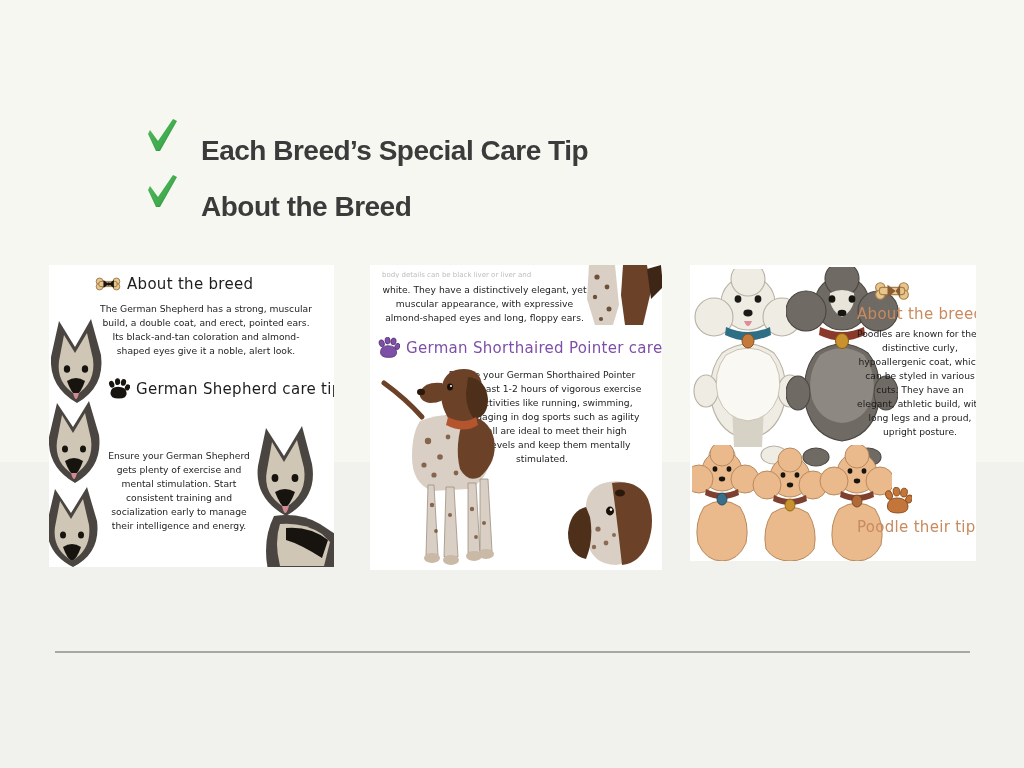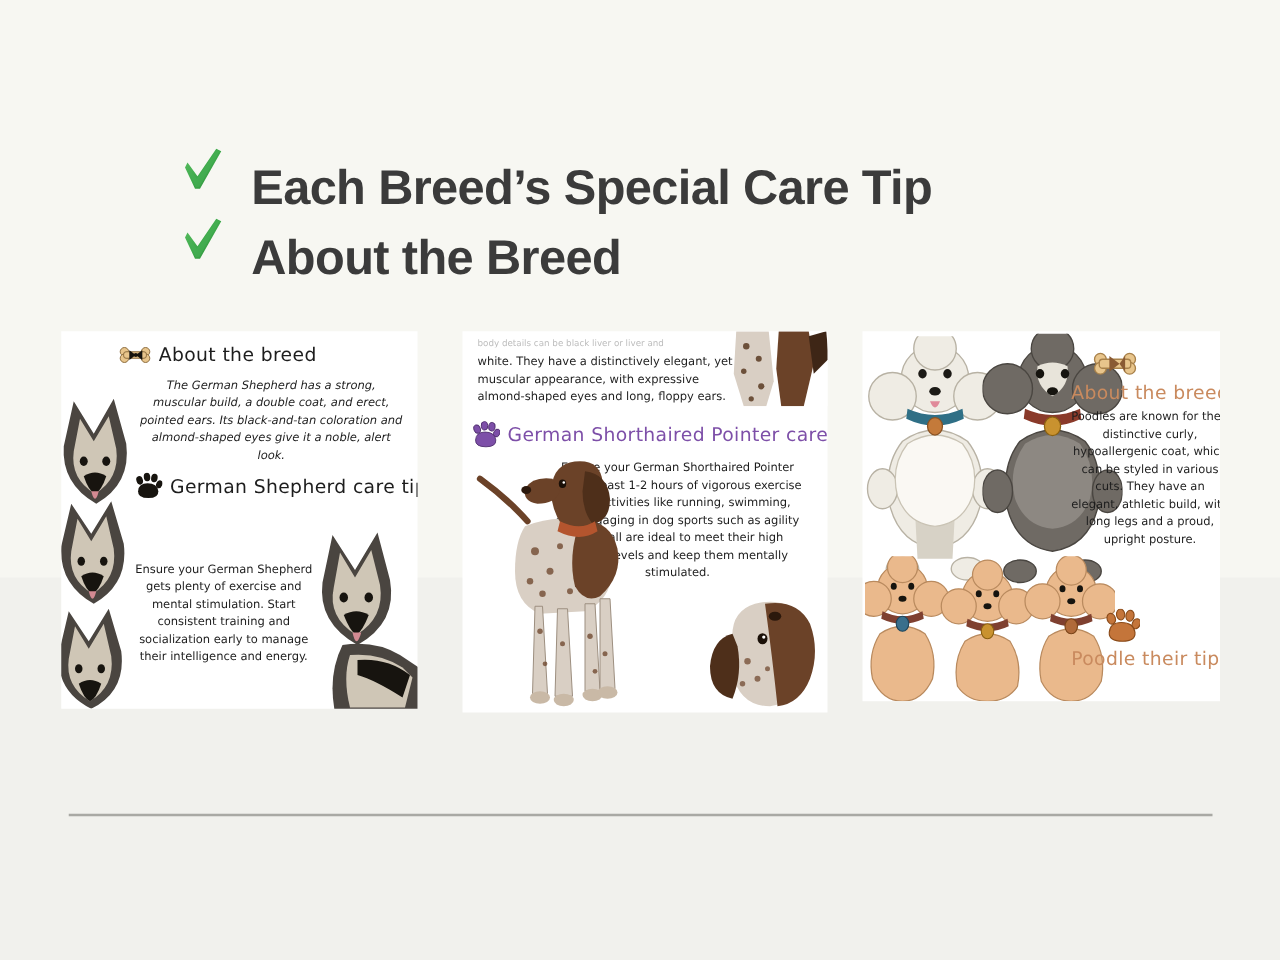--- a/index.html
+++ b/index.html
@@ -45,21 +45,21 @@
     height: 56px;
   }
   .check-icon {
     width: 34px;
     height: 40px;
     flex: 0 0 34px;
     display: block;
   }
   .heading-text {
     font-family: "Liberation Sans", sans-serif;
-    font-size: 39px;
+    font-size: 28px;
     font-weight: bold;
     color: #3b3b3b;
     letter-spacing: -0.5px;
     line-height: 1;
     white-space: nowrap;
     margin-top: 29px;
   }
 
   
   .cards {
@@ -222,21 +222,21 @@
           </g>
           <g fill="#17140f">
             <path d="M13 7 L21 13 L13 19 Z"></path>
               <path d="M29 7 L21 13 L29 19 Z"></path>
             <circle cx="21" cy="13" r="2.6"></circle>
           </g>
         </svg>
         <span>About the breed</span>
       </div>
 
-      <div class="c-body" style="position:absolute; left:62px; top:37px; width:212px;font-style:italic;">The German Shepherd has a strong, muscular build, a double coat, and erect, pointed ears. Its black-and-tan coloration and almond-shaped eyes give it a noble, alert look.</div>
+      <div class="c-body" style="position:absolute; left:51px; top:37px; width:212px;">The German Shepherd has a strong, muscular build, a double coat, and erect, pointed ears. Its black-and-tan coloration and almond-shaped eyes give it a noble, alert look.</div>
 
       <div class="c-head dark" style="position:absolute; left:57px; top:113px;">
         <svg class="icon-paw" viewBox="0 0 30 28">
           <g fill="#17140f">
             <ellipse cx="7" cy="8" rx="3.3" ry="4.4" transform="rotate(-18 7 8)"></ellipse>
             <ellipse cx="14.5" cy="4.6" rx="3.3" ry="4.4" transform="rotate(-6 14.5 4.6)"></ellipse>
             <ellipse cx="22" cy="5.6" rx="3.3" ry="4.4" transform="rotate(10 22 5.6)"></ellipse>
             <ellipse cx="27" cy="12" rx="3.1" ry="4.1" transform="rotate(24 27 12)"></ellipse>
             <path d="M15 11 Q25 11 26 19 Q26.5 26 16 26 Q5 26 5.4 19 Q6 11 15 11 Z"></path>
           </g>
@@ -261,21 +261,21 @@
             <circle cx="22" cy="22" r="2.4"></circle>
           <circle cx="10" cy="32" r="2.2"></circle>
             <circle cx="24" cy="44" r="2.5"></circle>
           <circle cx="16" cy="54" r="2.1"></circle>
         </g>
         <path d="M62 4 L76 0 L78 22 L66 34 Z" fill="#3e2616"></path>
       </svg>
 
       <div class="c-body" style="position:absolute; left:12px; top:5px; width:200px; text-align:left; color:#bdbdbd; font-size:7px; overflow:hidden; height:8px;">body details can be black liver or liver and</div>
 
-      <div class="c-body" style="position:absolute; left:12px; top:18px; width:205px; text-align:left;">white. They have a distinctively elegant, yet muscular appearance, with expressive almond-shaped eyes and long, floppy ears.</div>
+      <div class="c-body" style="position:absolute; left:12px; top:18px; width:205px; text-align:center;">white. They have a distinctively elegant, yet muscular appearance, with expressive almond-shaped eyes and long, floppy ears.</div>
 
       <div class="c-head purple" style="position:absolute; left:6px; top:72px;">
         <svg class="icon-paw" viewBox="0 0 30 28">
           <g fill="#7d4fa8" stroke="#4e2d6d" stroke-width="0.9">
             <ellipse cx="7" cy="8" rx="3.3" ry="4.4" transform="rotate(-18 7 8)"></ellipse>
             <ellipse cx="14.5" cy="4.6" rx="3.3" ry="4.4" transform="rotate(-6 14.5 4.6)"></ellipse>
             <ellipse cx="22" cy="5.6" rx="3.3" ry="4.4" transform="rotate(10 22 5.6)"></ellipse>
             <ellipse cx="27" cy="12" rx="3.1" ry="4.1" transform="rotate(24 27 12)"></ellipse>
             <path d="M15 11 Q25 11 26 19 Q26.5 26 16 26 Q5 26 5.4 19 Q6 11 15 11 Z"></path>
           </g>

